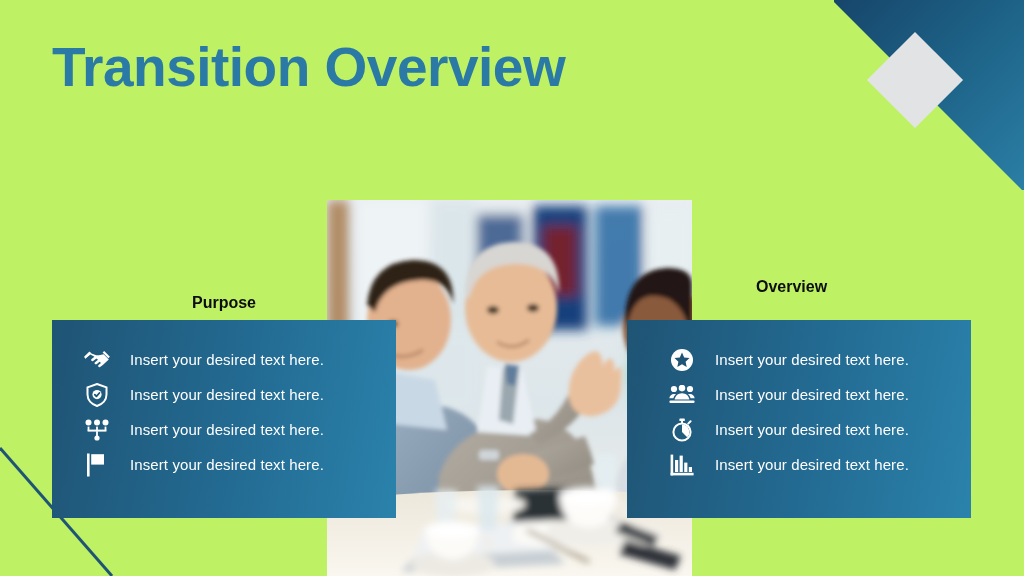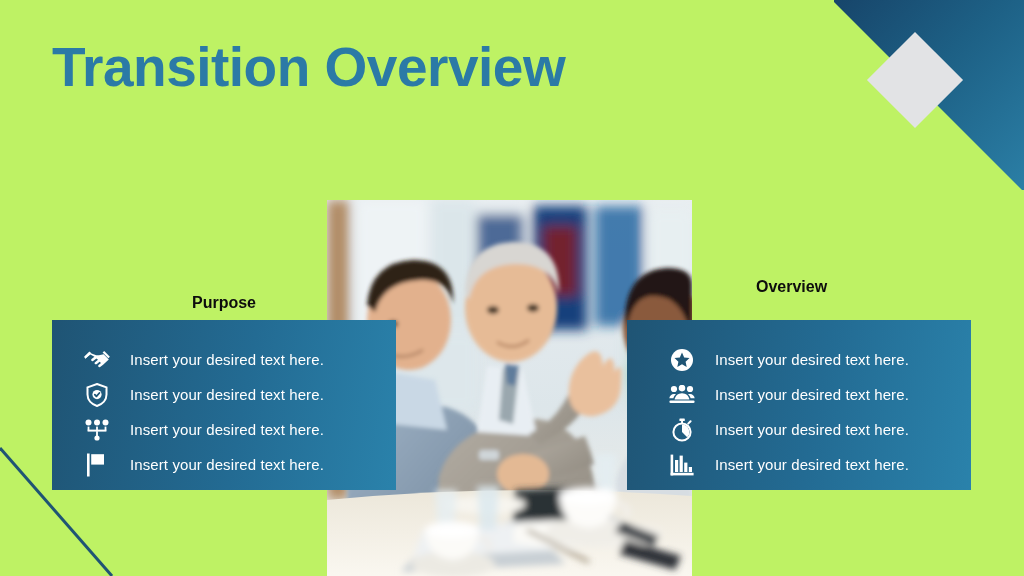--- a/index.html
+++ b/index.html
@@ -96,21 +96,21 @@
     font-family: "Liberation Sans", sans-serif;
     white-space: nowrap;
   }
   .heading-purpose { left: 192px; top: 294px; }
   .heading-benefits { left: 756px; top: 278px; }
 
   
   .panel {
     position: absolute;
     top: 320px;
-    height: 170px;
+    height: 198px;
     padding: 22px 0 0 0;
     box-sizing: border-box;
   }
   .panel-left {
     left: 52px;
     width: 344px;
     background: linear-gradient(100deg, #1f5474 0%, #236b93 55%, #2a82ab 100%);
   }
   .panel-right {
     left: 627px;

